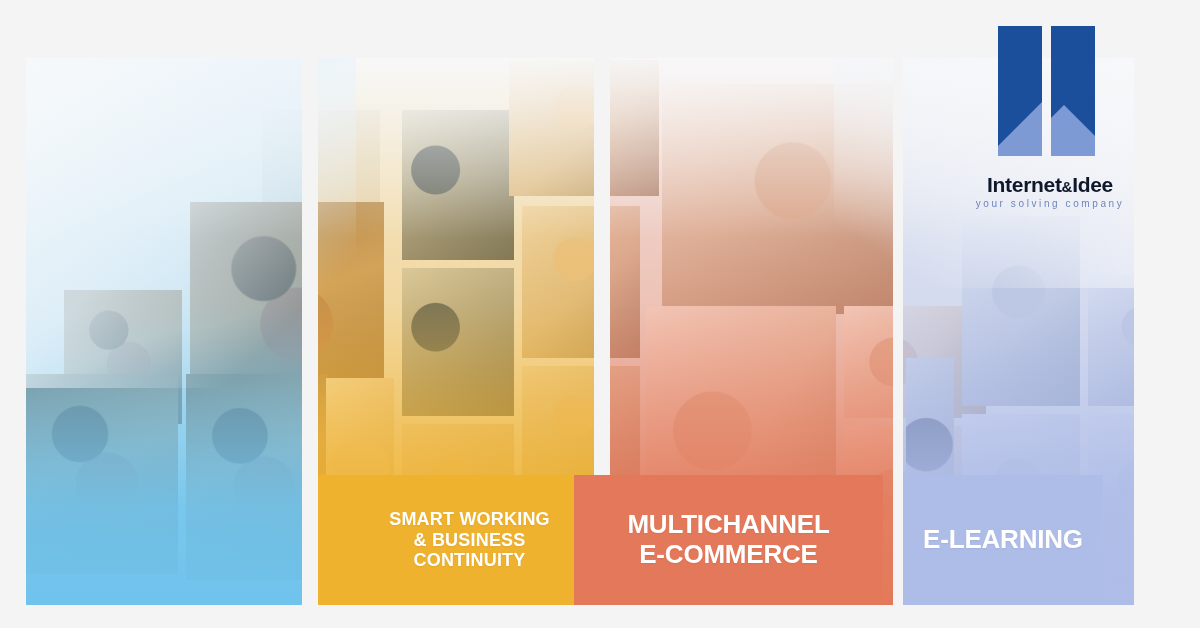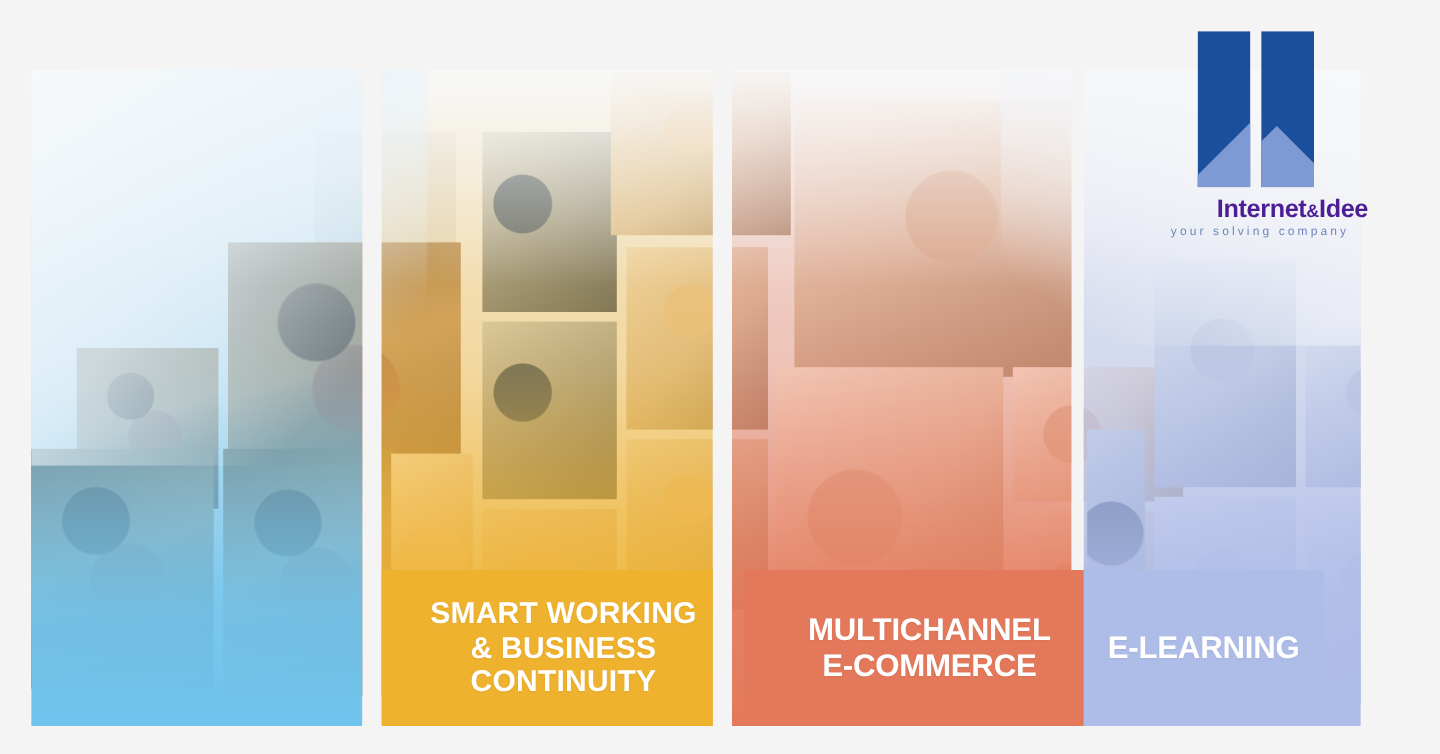--- a/index.html
+++ b/index.html
@@ -24,22 +24,22 @@
     -webkit-background-clip:text;background-clip:text;
     color:transparent;-webkit-text-fill-color:transparent;
     white-space:nowrap;
     z-index:40;
   }
 
   
   .logo{position:absolute;left:960px;top:26px;width:180px;height:190px;z-index:40;}
   .logo-mark{position:relative;width:104px;height:130px;margin:0 auto;}
   .logo-name{
-    text-align:right;margin-top:8px;
-    font-size:21px;font-weight:bold;color:#4c1d95;
+    text-align:center;margin-top:18px;
+    font-size:21px;font-weight:bold;color:#0f172a;
     letter-spacing:-.3px;line-height:1;
   }
   .logo-name .amp{font-size:15px;font-weight:bold;}
   .logo-tag{
     text-align:center;margin-top:3px;
     font-size:10px;color:#6f86bb;letter-spacing:2.6px;
   }
 
   
   .collage{
@@ -104,24 +104,24 @@
   .panel{
     position:absolute;bottom:23px;height:130px;z-index:34;
     display:flex;align-items:center;justify-content:center;text-align:center;
   }
   .panel-label{
     color:#ffffff;font-weight:bold;line-height:1.15;
     text-shadow:0 1px 2px rgba(0,0,0,.06);
   }
   .p1{left:26px;  width:276px;background:#6FC3EC;}
   .p2{left:318px; width:276px;background:#EFB22E;}
-  .p3{left:620px; width:309px;background:#E3795A;}
+  .p3{left:574px; width:309px;background:#E3795A;}
   .p4{left:903px; width:200px;background:#AEBCE8;}
   .p1 .panel-label{font-size:25px;letter-spacing:.3px;}
-  .p2 .panel-label{font-size:25px;letter-spacing:.2px;margin-left:27px;}
+  .p2 .panel-label{font-size:18px;letter-spacing:.2px;margin-left:27px;}
   .p3 .panel-label{font-size:26px;letter-spacing:-.2px;}
   .p4 .panel-label{font-size:26px;letter-spacing:-.2px;}
 </style>
 </head>
 <body>
 
 <div class="banner">
 
   <div class="collage">
 

